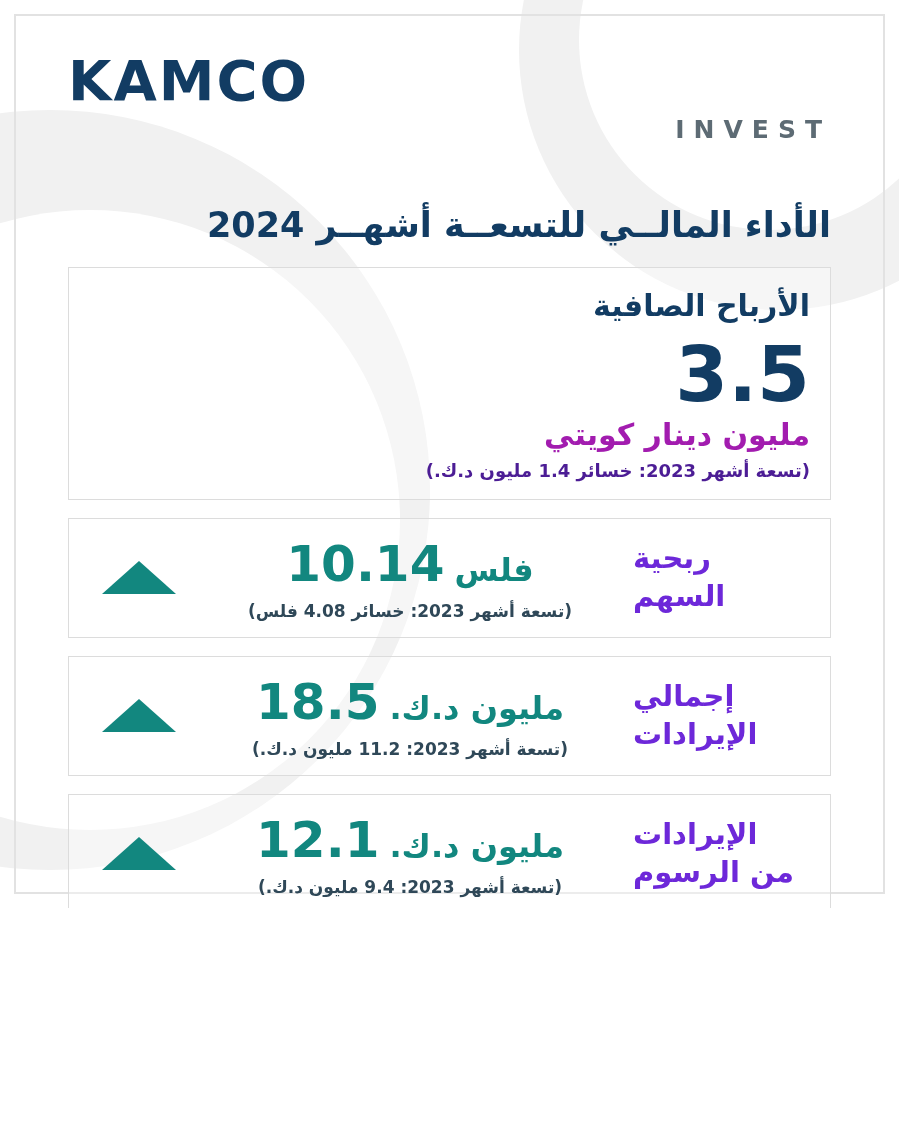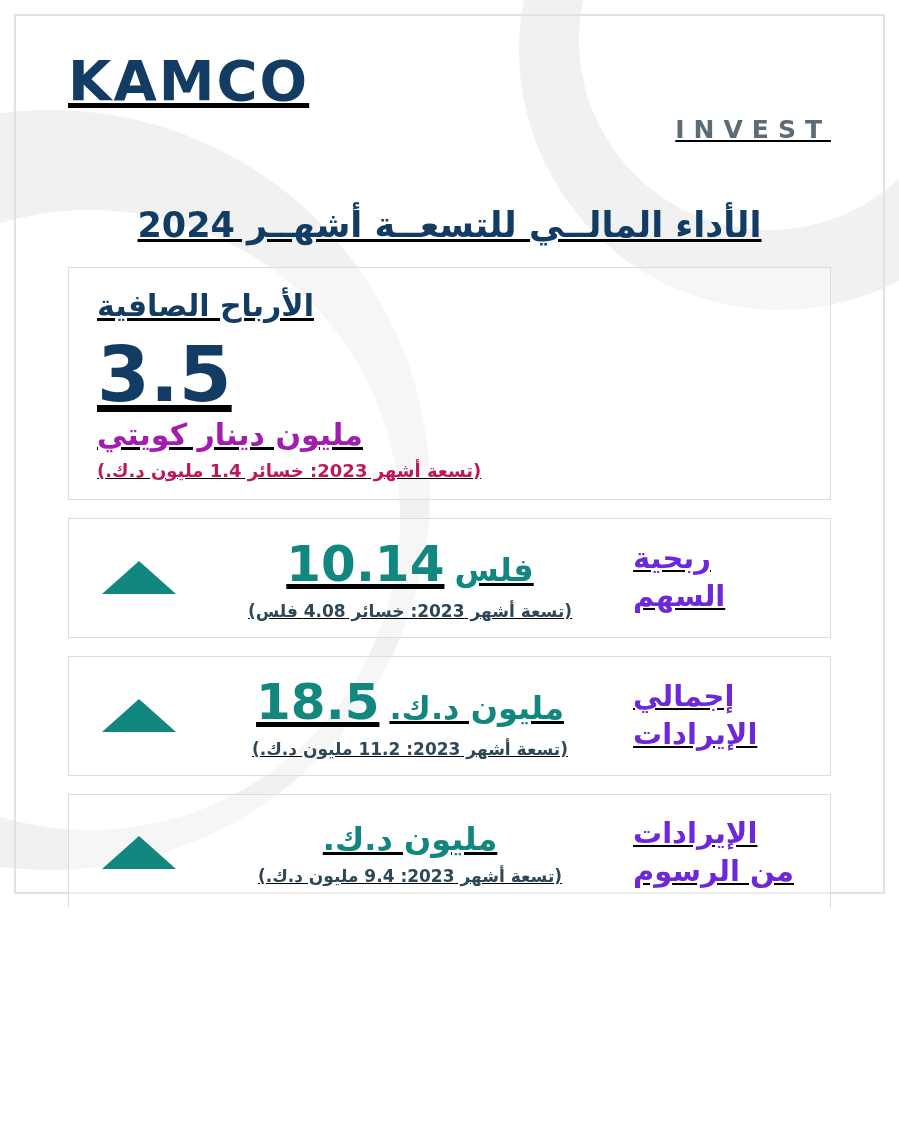--- a/index.html
+++ b/index.html
@@ -7,21 +7,20 @@
     padding: 0;
     background: #ffffff;
   }
   .page {
     position: relative;
     width: 899px;
     height: 908px;
     background: #ffffff;
     overflow: hidden;
     font-family: "DejaVu Sans", "Liberation Sans", sans-serif;
-    text-decoration: underline;
   }
   
   .bg-swoosh-1 {
     position: absolute;
     width: 760px;
     height: 760px;
     border-radius: 50%;
     background: #f1f1f1;
     left: -330px;
     top: 110px;
@@ -88,38 +87,38 @@
     color: #5d6b74;
     letter-spacing: 9px;
     direction: ltr;
     text-align: right;
     margin-top: 4px;
     padding-left: 3px;
   }
   
   .headline {
     margin-top: 58px;
-    text-align: center;
+    text-align: right;
     font-size: 35px;
     font-weight: bold;
     color: #123c63;
     letter-spacing: 1px;
     line-height: 1.35;
     direction: rtl;
   }
   
   .card {
     border: 1.5px solid #dcdcdc;
     margin-top: 18px;
     background: rgba(255,255,255,0.35);
     box-sizing: border-box;
   }
   .card-hero {
     padding: 20px 20px 18px 28px;
-    text-align: left;
+    text-align: right;
   }
   .hero-label {
     font-size: 30px;
     font-weight: bold;
     color: #123c63;
     direction: rtl;
   }
   .hero-value {
     font-size: 76px;
     font-weight: bold;
@@ -131,21 +130,21 @@
   .hero-unit {
     font-size: 30px;
     font-weight: bold;
     color: #a21caf;
     margin-top: 2px;
     direction: rtl;
   }
   .hero-note {
     font-size: 18px;
     font-weight: bold;
-    color: #be185d;
+    color: #4c1d95;
     margin-top: 8px;
     direction: rtl;
   }
   
   .metric {
     display: flex;
     flex-direction: row;
     align-items: center;
     padding: 16px 22px;
     min-height: 116px;
@@ -263,20 +262,21 @@
         </div>
       </div>
     </div>
 
     <div class="card">
       <div class="metric">
         <div class="metric-label">الإيرادات من الرسوم</div>
         <div class="metric-body">
           <div class="metric-value-line">
             <span class="metric-unit">مليون د.ك.</span>
+            <span class="metric-value">12.1</span>
           </div>
           <div class="metric-note">(تسعة أشهر 2023: 9.4 مليون د.ك.)</div>
         </div>
         <div class="metric-arrow">
           <div class="tri-up"></div>
         </div>
       </div>
     </div>
 
   </div>

